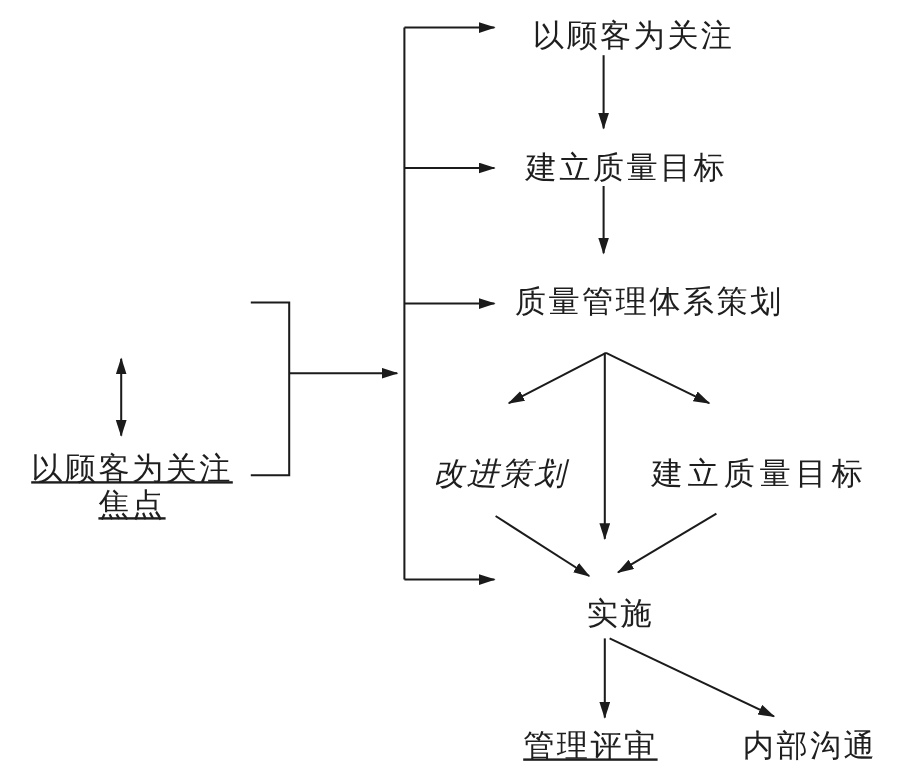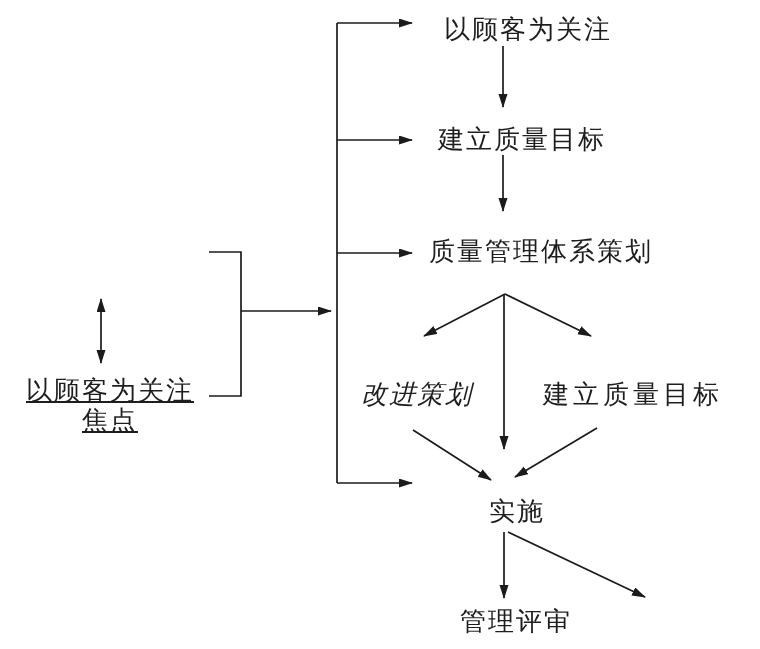--- a/index.html
+++ b/index.html
@@ -79,16 +79,17 @@
   <div class="node" style="left:541px;top:252px;">质量管理体系策划</div>
 
   <div class="node" style="left:522px;top:140px;">建立质量目标</div>
 
   <div class="node" style="left:417px;top:395px;font-style:italic;">改进策划</div>
 
   <div class="node wide" style="left:633px;top:395px;">建立质量目标</div>
 
   <div class="node" style="left:501px;top:512px;margin-left:16px;">实施</div>
 
-  <div class="node" style="left:516px;top:622px;">管理评审</div>
+  <div class="node" style="left:492px;top:622px;text-decoration:underline;">管理评审</div>
 
+  <div class="node" style="left:675px;top:622px;">内部沟通</div>
 
 </div>
 
 </body></html>

